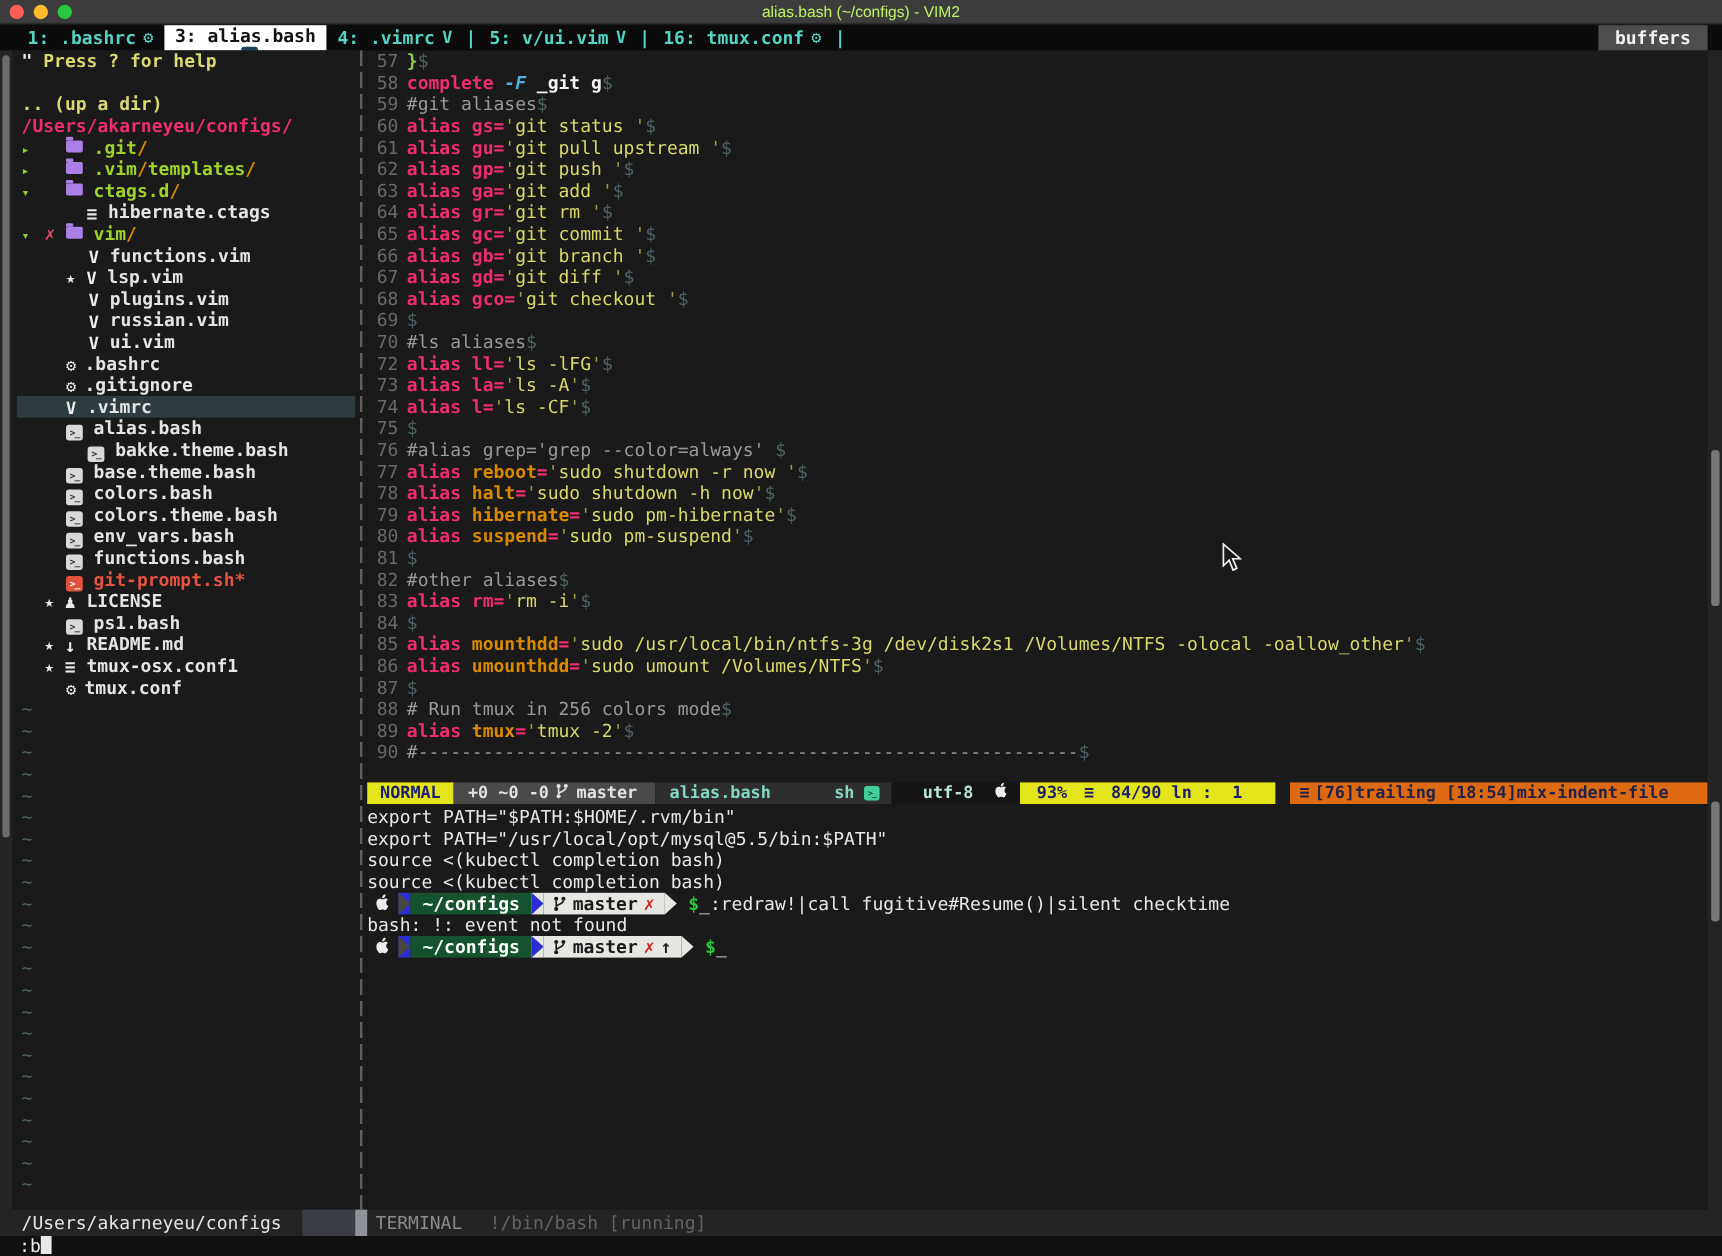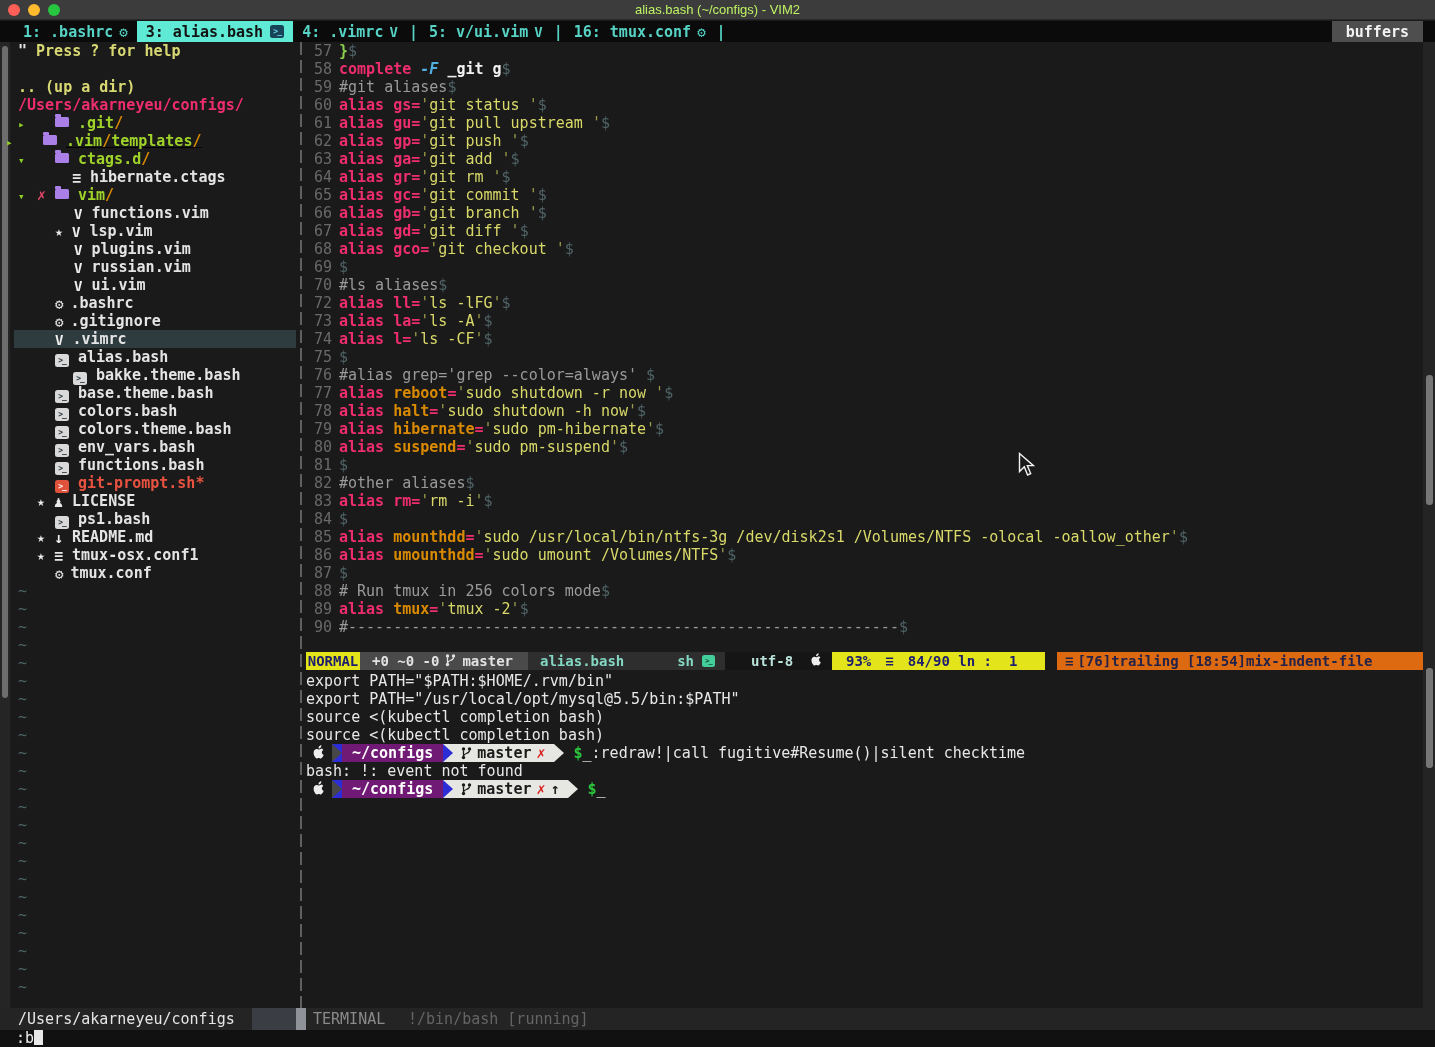--- a/index.html
+++ b/index.html
@@ -20,21 +20,21 @@
   .tl.yel{background:#febb2e;}
   .tl.grn{background:#27c83f;}
   #window-title{position:absolute;left:0;right:0;top:2px;text-align:center;color:#bef264;
     font-family:"Liberation Sans", sans-serif;font-size:13px;}
 
   
   #tabline{position:absolute;left:0;top:21px;width:1435px;height:21px;background:#0b0b0b;display:flex;align-items:stretch;}
   #tabs{display:flex;align-items:stretch;padding-left:14px;white-space:pre;}
   .tab{display:flex;align-items:center;padding:0 9px;color:#56d3c4;font-weight:bold;}
   .tab .tlabel{white-space:pre;}
-  .tab.active{background:#5eead4;color:#121212;}
+  .tab.active{background:#ffffff;color:#121212;flex-direction:column;}
   .tabsep{display:flex;align-items:center;color:#56d3c4;font-weight:bold;padding:0 2px;}
   #buffers-label{margin-left:auto;margin-right:12px;background:#4e4e4e;color:#f2f2f2;font-weight:bold;
     display:flex;align-items:center;padding:0 14px;}
 
   
   #sidebar{position:absolute;left:0;top:42px;width:298px;height:966px;background:#1a1a1a;overflow:hidden;}
   #lscroll-track{position:absolute;left:0;top:0;width:10px;height:966px;background:#252525;}
   #lscroll-thumb{position:absolute;left:2px;top:4px;width:6px;height:652px;border-radius:3px;background:#6d6d6d;}
   #tree{position:absolute;left:0;top:0;right:0;}
   .trow{height:18px;line-height:18px;font-weight:bold;white-space:pre;position:relative;}
@@ -84,35 +84,35 @@
   .sx-q{color:#9c9c4a;}
   .sx-c{color:#9a9a9a;}
   .sx-e{color:#4f6366;}
   .sx-g{color:#8ccf4f;font-weight:bold;}
   .sx-b{color:#53aee0;font-style:italic;font-weight:bold;}
   .sx-wb{color:#f2f2f2;font-weight:bold;}
 
   
   #airline{position:absolute;left:306px;top:652px;width:1117px;height:18px;display:flex;font-size:14px;font-weight:bold;}
   .al{display:flex;align-items:center;white-space:pre;}
-  .al.mode{width:54px;justify-content:center;background:#e4e41a;color:#1d1d70;}
+  .al.mode{width:72px;justify-content:center;background:#e4e41a;color:#1d1d70;}
   .al.git{width:168px;background:#4a4a4a;color:#e2e2e2;padding-left:12px;gap:6px;}
   .al.file{width:197px;background:#2e2e2e;color:#83d7c3;padding:0 10px 0 12px;}
   .al.file .fspacer{flex:1;}
   .al.enc{width:107px;background:#151515;color:#b9e2da;padding:0 10px 0 26px;justify-content:space-between;}
   .al.pos{width:213px;background:#e4e41a;color:#1d1d70;padding:0 14px;gap:14px;}
   .al.gap{width:12px;background:#1a1a1a;}
   .al.warn{flex:1;background:#dd6a10;color:#23234a;padding-left:8px;gap:4px;}
 
   
   #terminal{position:absolute;left:306px;top:672px;width:1117px;color:#e8e8e8;}
   .tline{height:18px;line-height:18px;white-space:pre;display:flex;align-items:center;}
   .pseg{display:flex;align-items:center;height:18px;font-weight:bold;}
   .pseg.apple{padding:0 7px 0 6px;}
-  .pseg.blue{background:#701a75;color:#fff;padding:0 10px;}
+  .pseg.blue{background:#14532d;color:#fff;padding:0 10px;}
   .pseg.light{background:#e6e6e2;color:#1a1a1a;padding:0 8px;gap:5px;}
   .ptri{width:0;height:0;border-top:9px solid transparent;border-bottom:9px solid transparent;border-left:10px solid #000;}
   .dirty{color:#d81f1f;font-weight:bold;}
   .ahead{color:#222;}
   .dollar{color:#2bc73c;font-weight:bold;margin-left:10px;}
   .pcursor{color:#f2f2f2;}
   .cmdtext{color:#e8e8e8;}
 
   
   #rscroll-track{position:absolute;left:1423px;top:42px;width:12px;height:966px;background:#242424;}
@@ -151,21 +151,21 @@
 
 <div id="sidebar">
   <div id="lscroll-track"></div>
   <div id="lscroll-thumb"></div>
   <div id="tree">
       <div class="trow" style="padding-left: 18px;"><span class="tx-white">" </span><span class="tx-yellow">Press ? for help</span></div>
       <div class="trow"></div>
       <div class="trow" style="padding-left: 18px;"><span class="tx-yellow">.. (up a dir)</span></div>
       <div class="trow" style="padding-left: 18px;"><span class="tx-pink">/Users/akarneyeu/configs/</span></div>
       <div class="trow" style="padding-left: 18px;"><span class="mark arrow">▸</span><span class="ic folder"></span><span class="tx-green">.git</span><span class="tx-orange">/</span></div>
-      <div class="trow" style="padding-left: 6px; text-decoration: underline;"><span class="mark arrow">▸</span><span class="ic folder"></span><span class="tx-green">.vim</span><span class="tx-orange">/</span><span class="tx-green">templates</span><span class="tx-orange">/</span></div>
+      <div class="trow" style="padding-left: 18px;"><span class="mark arrow">▸</span><span class="ic folder"></span><span class="tx-green">.vim</span><span class="tx-orange">/</span><span class="tx-green">templates</span><span class="tx-orange">/</span></div>
       <div class="trow" style="padding-left: 18px;"><span class="mark arrow">▾</span><span class="ic folder"></span><span class="tx-green">ctags.d</span><span class="tx-orange">/</span></div>
       <div class="trow" style="padding-left: 72px;"><span class="ic listic">≡</span><span class="tx-white">hibernate.ctags</span></div>
       <div class="trow" style="padding-left: 18px;"><span class="mark arrow-narrow">▾</span><span class="mark x">✗</span><span class="ic folder"></span><span class="tx-green">vim</span><span class="tx-orange">/</span></div>
       <div class="trow" style="padding-left: 74px;"><span class="ic vimic">V</span><span class="tx-white">functions.vim</span></div>
       <div class="trow" style="padding-left: 55px;"><span class="mark star">★</span><span class="ic vimic">V</span><span class="tx-white">lsp.vim</span></div>
       <div class="trow" style="padding-left: 74px;"><span class="ic vimic">V</span><span class="tx-white">plugins.vim</span></div>
       <div class="trow" style="padding-left: 74px;"><span class="ic vimic">V</span><span class="tx-white">russian.vim</span></div>
       <div class="trow" style="padding-left: 74px;"><span class="ic vimic">V</span><span class="tx-white">ui.vim</span></div>
       <div class="trow" style="padding-left: 55px;"><span class="ic gear">⚙</span><span class="tx-white">.bashrc</span></div>
       <div class="trow" style="padding-left: 55px;"><span class="ic gear">⚙</span><span class="tx-white">.gitignore</span></div>

